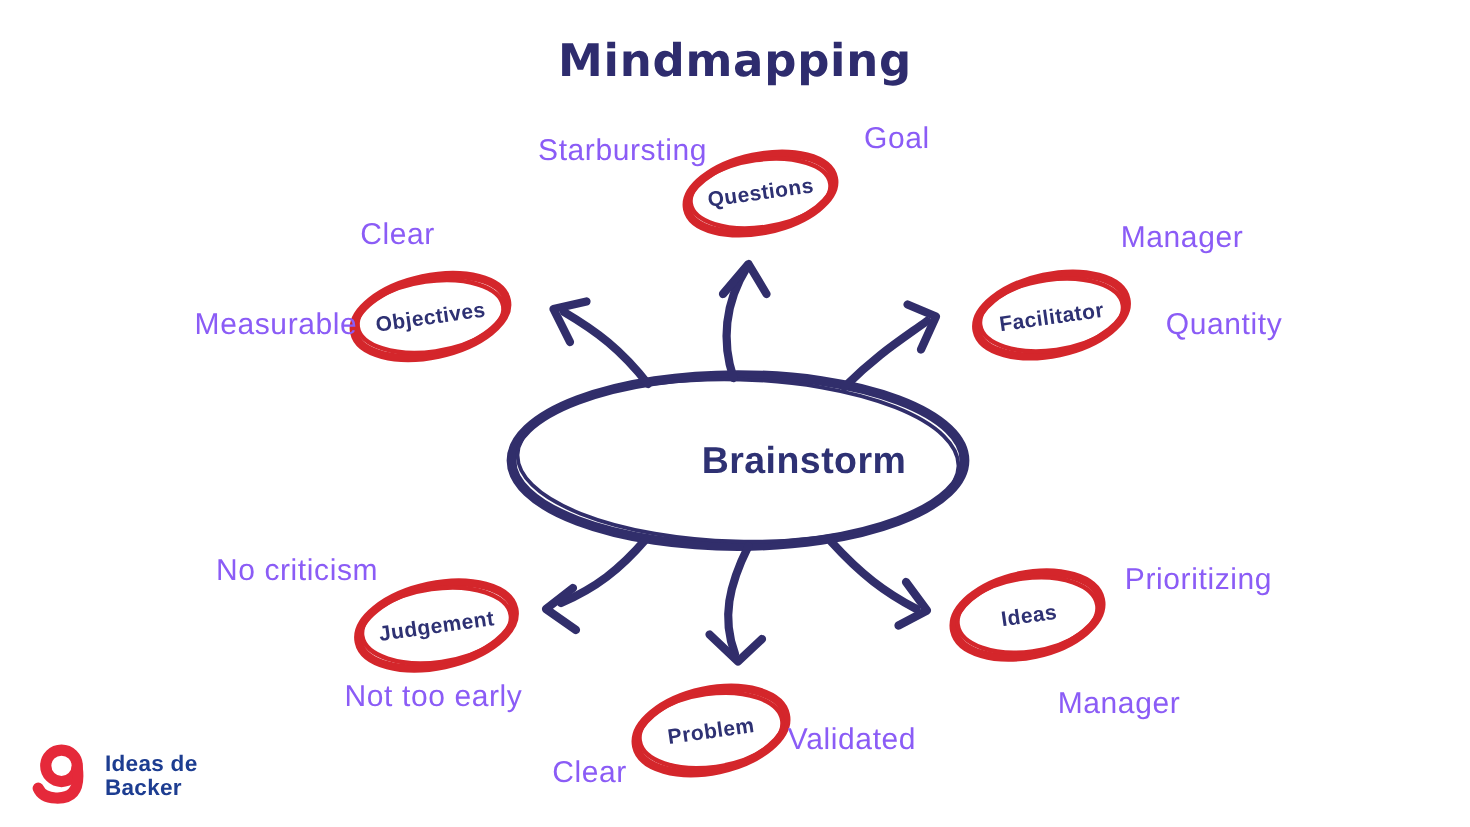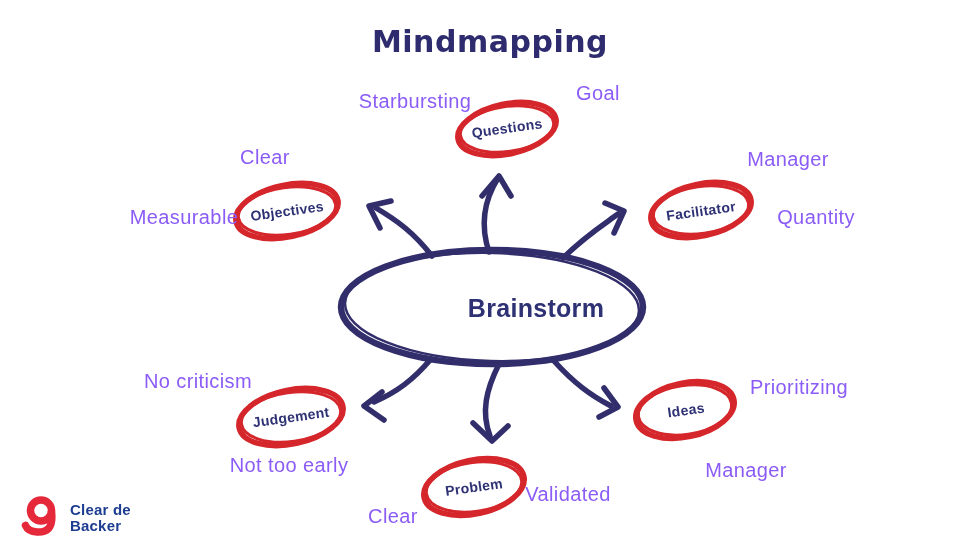--- a/index.html
+++ b/index.html
@@ -121,18 +121,18 @@
   <div class="abs satellite" style="left:184px;top:217px;">Measurable</div>
 
   <div class="logo">
     <svg width="42" height="44" viewBox="0 0 42 44" aria-hidden="true">
       <g stroke="#e5293a" fill="none">
         <circle cx="21" cy="14.5" r="10.5" stroke-width="7.5"></circle>
         <path d="M31.5 16 C33.5 32 27 36.5 17 36 C11 35.7 7 33 5.5 29.5" stroke-width="7.5" stroke-linecap="round"></path>
       </g>
     </svg>
     <div class="logo-text">
-      <div>Clear de</div>
+      <div>Ideas de</div>
       <div>Backer</div>
     </div>
   </div>
 
 </div>
 
 </body></html>

